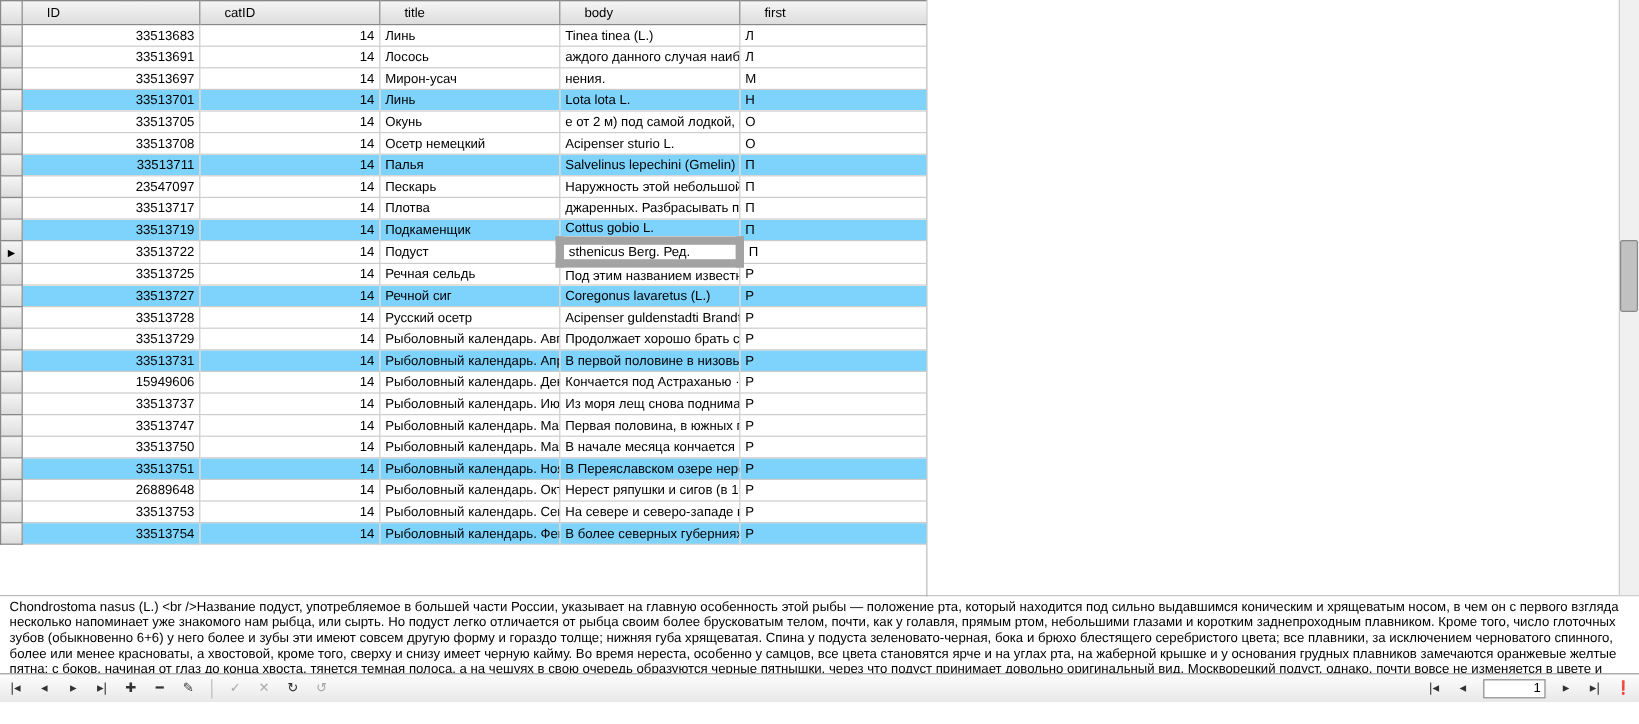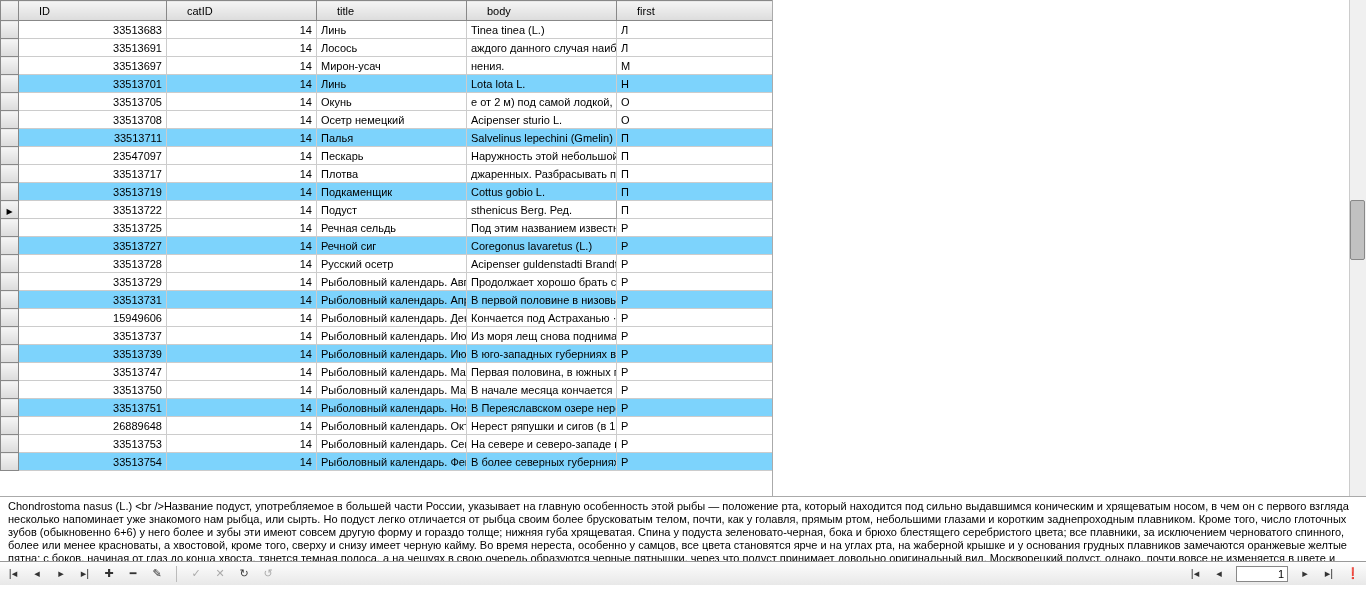--- a/index.html
+++ b/index.html
@@ -17,21 +17,21 @@
 .col-cat { width: 150px; }
 .col-title { width: 150px; }
 .col-body { width: 150px; }
 .col-first { width: 157px; }
 
 .datagrid th { background: linear-gradient(#f5f5f5,#dcdcdc); border: 1px solid #888; height: 20px; text-align: left; padding: 0 20px; font-weight: normal; font-size: 11px; color: #000; overflow: hidden; white-space: nowrap; }
 .datagrid td { border: 1px solid #ccc; height: 18px; padding: 0 4px; overflow: hidden; white-space: nowrap; font-size: 11px; color: #000; text-overflow: clip; }
 .datagrid td.marker { background: linear-gradient(#f5f5f5,#dcdcdc); border: 1px solid #888; text-align: center; padding: 0; }
 .datagrid td.num { text-align: right; }
 .datagrid tr.alt td:not(.marker) { background: #7dd3fc; }
-.datagrid tr.sel td.body-cell { border: 1px solid #a3a3a3; background: #fff; }
+.datagrid tr.sel td.body-cell { border: 7px solid #a3a3a3; background: #fff; }
 .row-ptr { font-size: 8px; }
 
 .detail { height: 64px; padding: 3px 8px; overflow: hidden; font-size: 11px; line-height: 13px; background: #fff; }
 .detail-inner { white-space: normal; }
 
 .nav { height: 24px; border-top: 1px solid #999; display: flex; align-items: center; padding: 0 6px; gap: 10px; background: linear-gradient(#fdfdfd,#e8e8e8); }
 .nav .sep { width: 1px; height: 16px; background: #bbb; margin: 0 2px; }
 .nav .btn { width: 14px; height: 14px; display: flex; align-items: center; justify-content: center; cursor: pointer; color: #333; font-size: 11px; }
 .nav .btn.dis { color: #aaa; }
 .nav-spacer { flex: 1; }
@@ -200,28 +200,20 @@
               <td>Р</td>
             </tr>
             <tr>
               <td class="marker"></td>
               <td class="num">33513737</td>
               <td class="num">14</td>
               <td>Рыболовный календарь. Ию.</td>
               <td class="body-cell">Из моря лещ снова поднимае</td>
               <td>Р</td>
             </tr>
-            <tr class="alt">
-              <td class="marker"></td>
-              <td class="num">33513739</td>
-              <td class="num">14</td>
-              <td>Рыболовный календарь. Ию</td>
-              <td class="body-cell">В юго-западных губерниях в</td>
-              <td>Р</td>
-            </tr>
             <tr>
               <td class="marker"></td>
               <td class="num">33513747</td>
               <td class="num">14</td>
               <td>Рыболовный календарь. Май</td>
               <td class="body-cell">Первая половина, в южных г</td>
               <td>Р</td>
             </tr>
             <tr>
               <td class="marker"></td>

